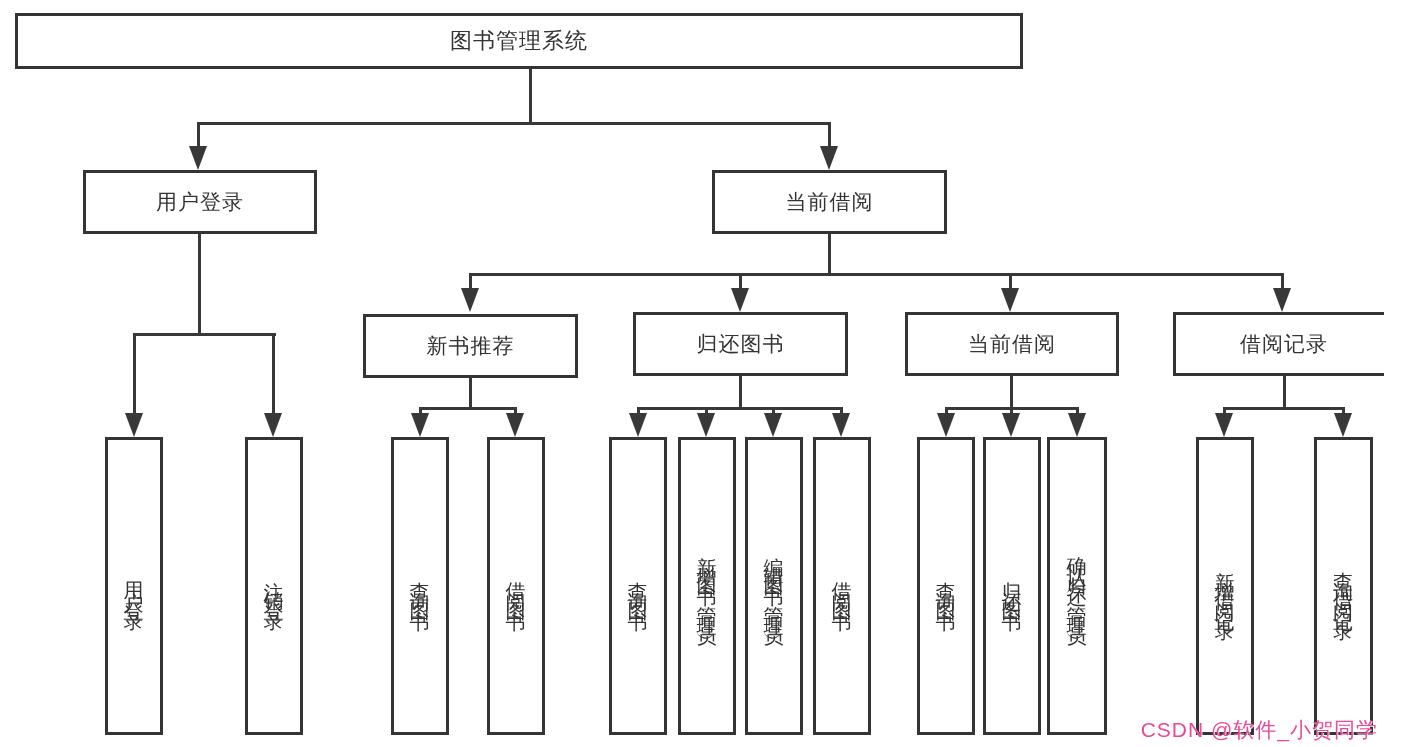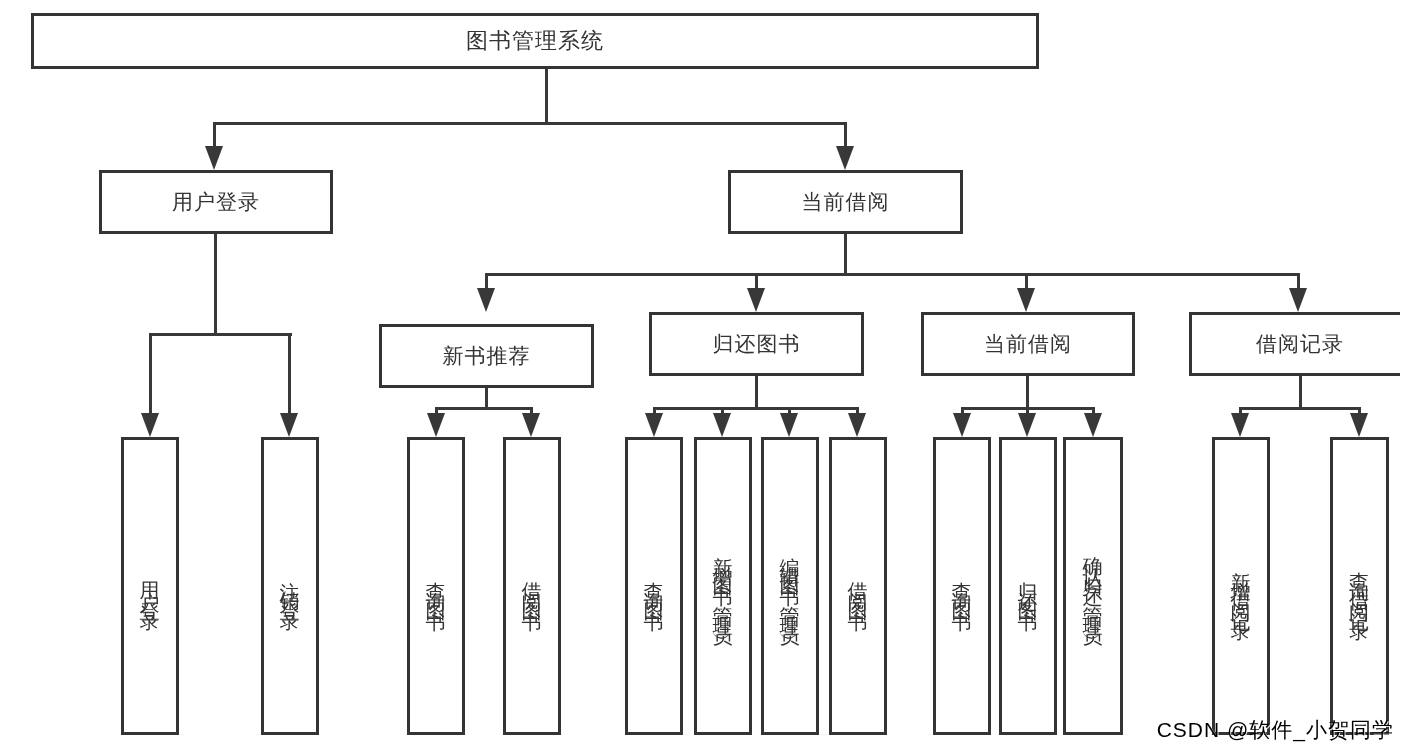--- a/index.html
+++ b/index.html
@@ -1,18 +1,18 @@
 <!DOCTYPE html>
 <html><head>
 <meta charset="utf-8">
 <style>
   html,body{margin:0;padding:0;background:#fff;}
   #stage{
     position:relative;width:1384px;height:747px;background:#fff;overflow:hidden;
-    font-family:"Liberation Sans","DejaVu Sans",sans-serif;color:#333;margin-left:16px;
+    font-family:"Liberation Sans","DejaVu Sans",sans-serif;color:#333;
   }
   .node{
     position:absolute;box-sizing:border-box;background:#fff;border:3px solid #343434;
     display:flex;align-items:center;justify-content:center;
     font-size:21px;color:#333;letter-spacing:1px;z-index:2;
   }
   .root{font-size:22px;}
   .leaf{
     top:437px;width:58px;height:298px;
     writing-mode:vertical-rl;text-orientation:mixed;
@@ -20,21 +20,21 @@
   }
   .hl{position:absolute;height:3px;background:#383838;z-index:1;}
   .vl{position:absolute;width:3px;background:#383838;z-index:1;}
   .ar{
     position:absolute;width:0;height:0;z-index:1;
     border-left:9px solid transparent;border-right:9px solid transparent;
     border-top:24px solid #383838;
   }
   .watermark{
     position:absolute;top:716px;right:6px;z-index:3;
-    font-size:21px;color:#000000;letter-spacing:1px;
+    font-size:21px;color:#ec4899;letter-spacing:1px;
     text-shadow:1px 1px 0 rgba(255,255,255,.8);
   }
 </style>
 </head>
 <body>
 
 <div id="stage">
 
   <div class="vl" style="left:529px;top:68px;height:57px"></div>
   <div class="hl" style="left:197px;top:122px;width:634px"></div>
@@ -93,21 +93,21 @@
   <div class="ar" style="left:1002px;top:413px"></div>
   <div class="ar" style="left:1068px;top:413px"></div>
   <div class="ar" style="left:1215px;top:413px"></div>
   <div class="ar" style="left:1334px;top:413px"></div>
 
   <div class="node root" style="left:15px;top:13px;width:1008px;height:56px">图书管理系统</div>
 
   <div class="node" style="left:83px;top:170px;width:234px;height:64px">用户登录</div>
   <div class="node" style="left:712px;top:170px;width:235px;height:64px">当前借阅</div>
 
-  <div class="node" style="left:363px;top:324px;width:215px;height:64px">新书推荐</div>
+  <div class="node" style="left:363px;top:314px;width:215px;height:64px">新书推荐</div>
   <div class="node" style="left:633px;top:312px;width:215px;height:64px">归还图书</div>
   <div class="node" style="left:1173px;top:312px;width:222px;height:64px">借阅记录</div>
   <div class="node" style="left:905px;top:312px;width:214px;height:64px">当前借阅</div>
 
   <div class="node leaf" style="left:105px">用户登录</div>
   <div class="node leaf" style="left:245px">注销登录</div>
   <div class="node leaf" style="left:391px">查询图书</div>
   <div class="node leaf" style="left:487px">借阅图书</div>
   <div class="node leaf" style="left:609px">查询图书</div>
   <div class="node leaf" style="left:678px">新增图书（管理员）</div>

